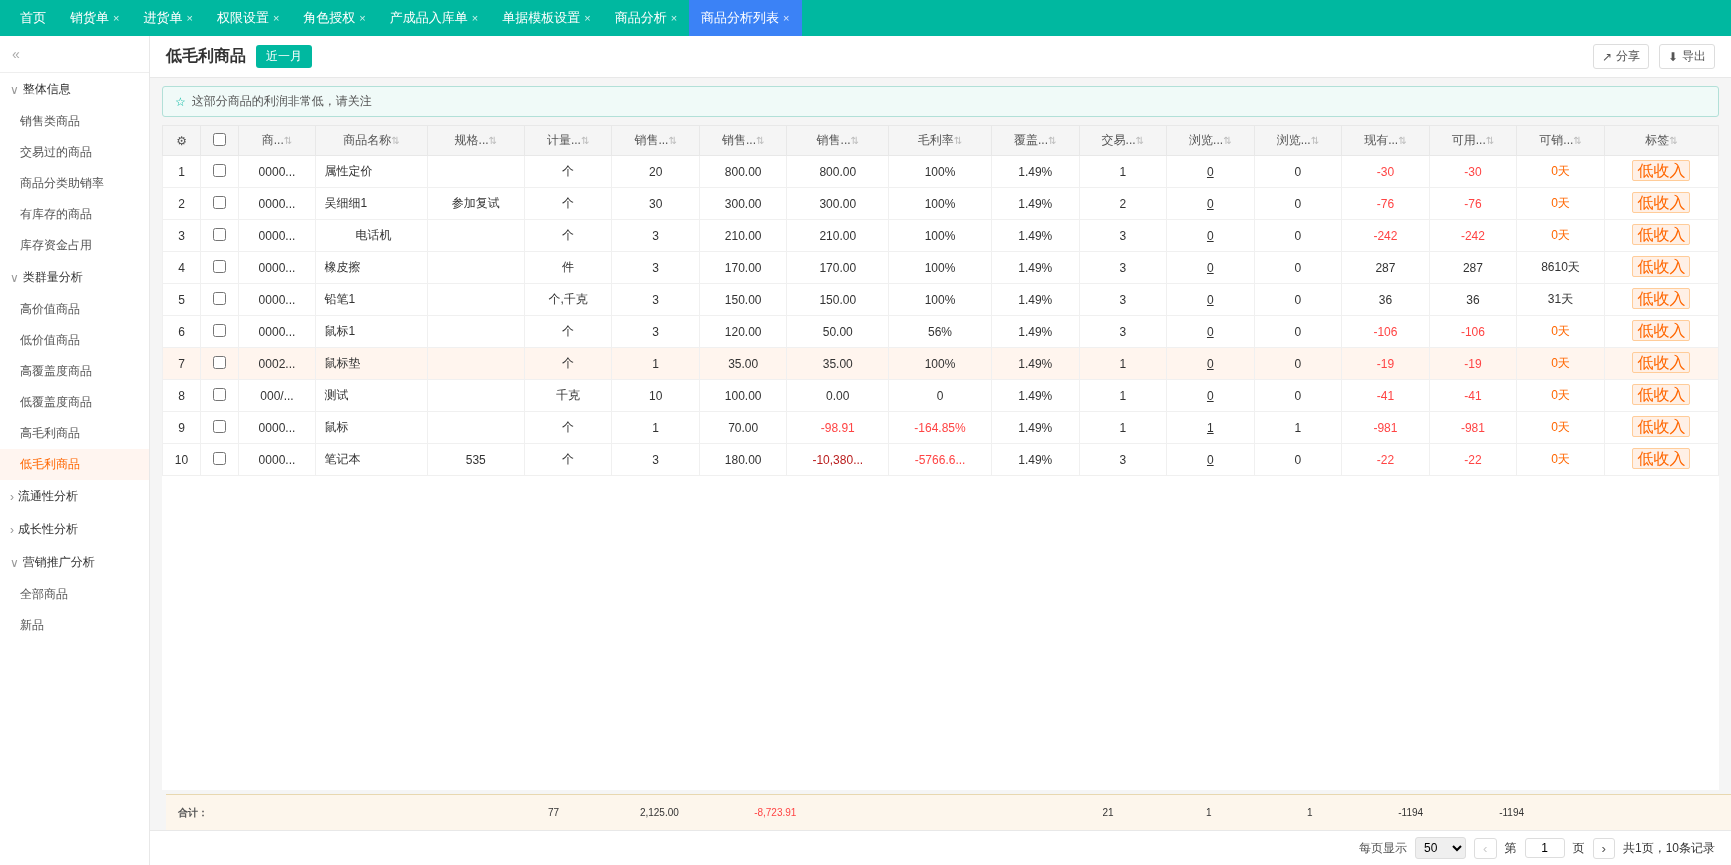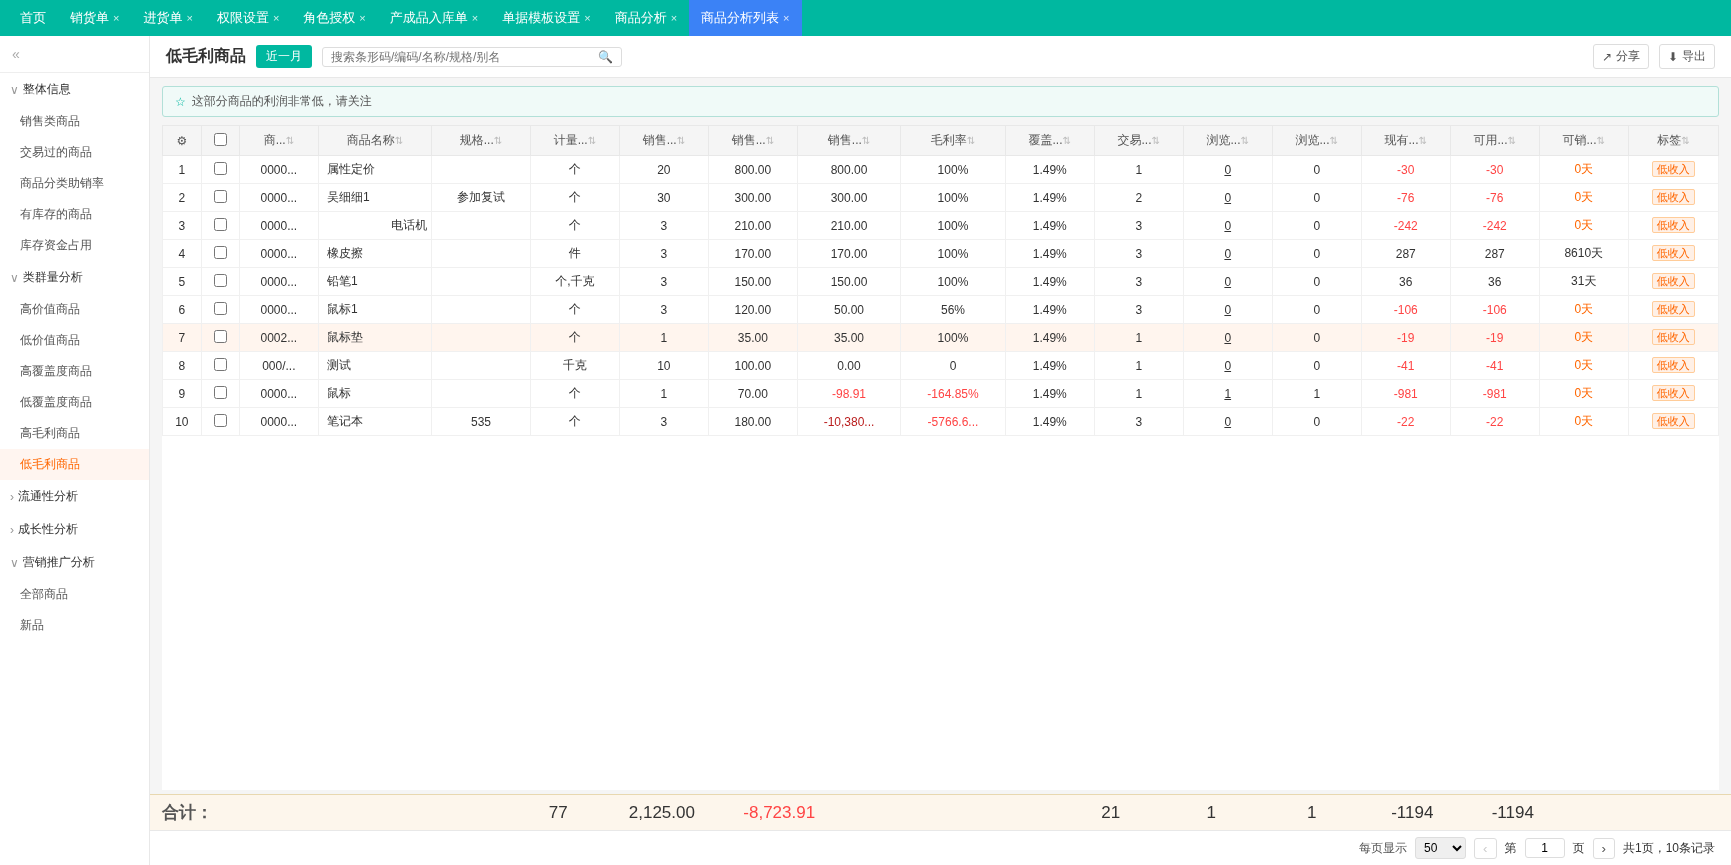--- a/index.html
+++ b/index.html
@@ -177,33 +177,34 @@
       white-space: nowrap;
     }
     .data-table tr.highlighted td { background: #fff5ee; }
 
     .tag-low-income {
       background: #fff0e6;
       color: #ff6600;
       border: 1px solid #ffcc99;
       border-radius: 2px;
       padding: 1px 4px;
-      font-size: 11px;
+      font-size: 16px;
     }
     .underline-link { text-decoration: underline; cursor: pointer; color: #333; }
 
     
     .total-row {
       display: flex;
       align-items: center;
       background: #fdf6ec;
       border-top: 1px solid #e8d8b0;
       padding: 2px 12px;
-      font-size: 17px;
+      font-size: 10px;
       min-height: 36px;
+      margin-left: 16px;
     }
     .total-label { font-weight: bold; margin-right: 20px; color: #555; }
 
     
     .pagination-bar {
       display: flex;
       align-items: center;
       justify-content: flex-end;
       padding: 6px 16px;
       background: #fff;
@@ -331,24 +332,20 @@
     </div>
     <div class="sidebar-item">全部商品</div>
     <div class="sidebar-item">新品</div>
   </aside>
 
   <div class="content-area">
 
     <div class="page-header">
       <span class="page-title">低毛利商品</span>
       <button class="time-filter-btn">近一月</button>
-      <div class="search-box">
-        <input type="text" placeholder="搜索条形码/编码/名称/规格/别名" style="">
-        <span class="search-icon">🔍</span>
-      </div>
       <div class="header-actions">
         <button class="action-btn">
           <span>↗</span>
           <span>分享</span>
         </button>
         <button class="action-btn">
           <span>⬇</span>
           <span>导出</span>
         </button>
       </div>
@@ -421,21 +418,21 @@
     <td>0</td>
     <td style="color:#ff4444">-76</td>
     <td style="color:#ff4444">-76</td>
     <td style="color:#ff6600">0天</td>
     <td><span class="tag-low-income">低收入</span></td>
   </tr>
             <tr>
     <td>3</td>
     <td><input type="checkbox" style=""></td>
     <td>0000...</td>
-    <td style="text-align:right; padding-left:8px;">电话机</td>
+    <td style="text-align:center; padding-left:8px;">电话机</td>
     <td></td>
     <td>个</td>
     <td>3</td>
     <td>210.00</td>
     <td style="">210.00</td>
     <td style="">100%</td>
     <td>1.49%</td>
     <td>3</td>
     <td><span class="underline-link">0</span></td>
     <td>0</td>
@@ -585,21 +582,21 @@
     <td><span class="tag-low-income">低收入</span></td>
   </tr>
           </tbody>
       </table>
     </div>
 
     <div class="total-row">
       <span class="total-label">合计：</span>
       <div style="display:flex; gap:10px; flex:1; justify-content:space-around; padding-left: 280px;">
         <span style="min-width:60px; text-align:center;">77</span>
-        <span style="min-width:70px; ">2,125.00</span>
+        <span style="min-width:70px; text-align:center;">2,125.00</span>
         <span style="min-width:80px; text-align:center; color:#ff4444;">-8,723.91</span>
         <span style="min-width:70px;"></span>
         <span style="min-width:70px;"></span>
         <span style="min-width:60px; text-align:center;">21</span>
         <span style="min-width:60px; text-align:center;">1</span>
         <span style="min-width:60px; text-align:center;">1</span>
         <span style="min-width:60px; text-align:center;">-1194</span>
         <span style="min-width:60px; text-align:center;">-1194</span>
         <span style="min-width:40px;"></span>
         <span style="min-width:40px;"></span>

